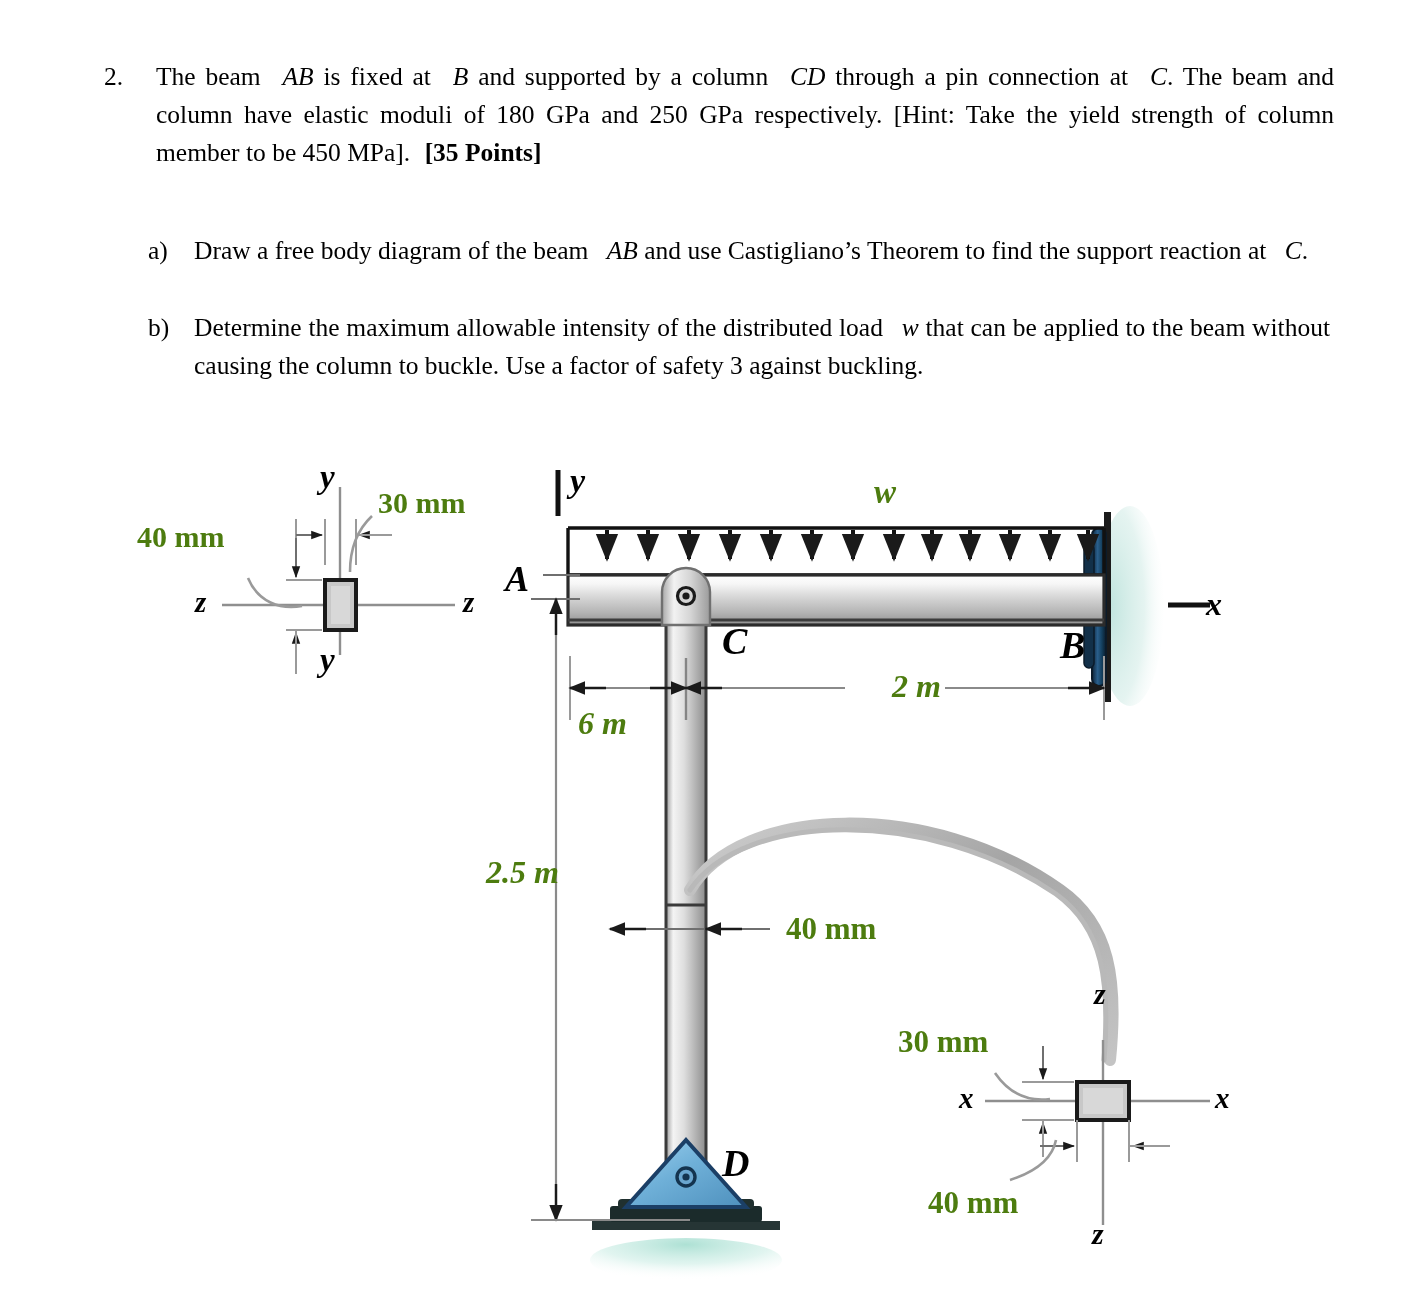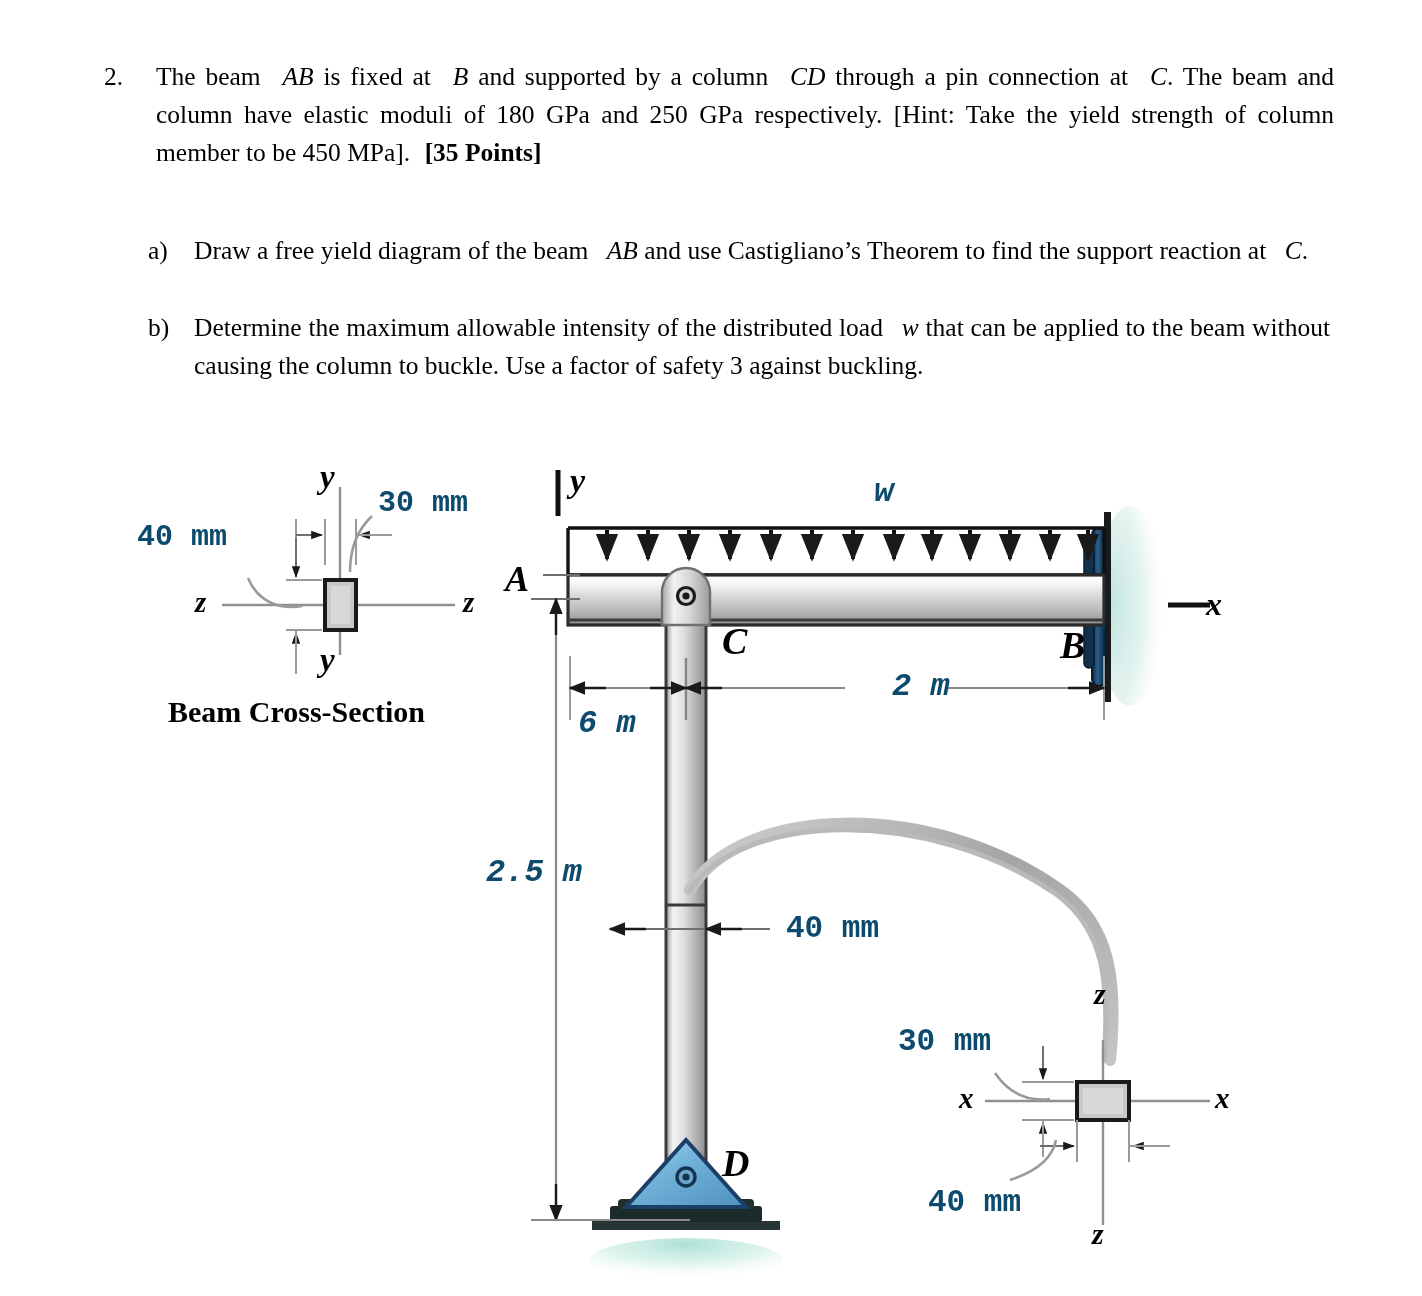--- a/index.html
+++ b/index.html
@@ -68,23 +68,23 @@
   
   #figure {
     position: absolute;
     left: 0;
     top: 420px;
     width: 1422px;
     height: 876px;
   }
   .fig-label {
     position: absolute;
-    font-family: Liberation Mono, monospace;
+    font-family: Liberation Serif, serif;
     font-weight: bold;
-    color: #0c4a6e;
+    color: #4d7c0f;
     white-space: nowrap;
   }
   .fig-label-serif {
     position: absolute;
     font-family: "Liberation Serif", "DejaVu Serif", serif;
     font-weight: bold;
     color: #000;
     white-space: nowrap;
   }
   .axis-it {
@@ -108,21 +108,21 @@
 
 <div id="problem-text">
 
   <div class="q-row" id="q-main">
     <div class="q-num">2.</div>
     <div class="q-body" id="stmt-body"><span>The beam </span><em class="it">AB</em><span> is fixed at </span><em class="it">B</em><span> and supported by a column </span><em class="it">CD</em><span> through a pin connection at </span><em class="it">C</em><span>. The beam and column have elastic moduli of 180 GPa and 250 GPa respectively. [Hint: Take the yield strength of column member to be 450 MPa]. </span><b class="bd">[35 Points]</b></div>
   </div>
 
   <div class="q-row" id="q-a">
     <div class="sub-label">a)</div>
-    <div class="q-body" id="part-a-body"><span>Draw a free yield diagram of the beam </span><em class="it">AB</em><span> and use Castigliano’s Theorem to find the support reaction at </span><em class="it">C</em><span>.</span></div>
+    <div class="q-body" id="part-a-body"><span>Draw a free body diagram of the beam </span><em class="it">AB</em><span> and use Castigliano’s Theorem to find the support reaction at </span><em class="it">C</em><span>.</span></div>
   </div>
 
   <div class="q-row" id="q-b">
     <div class="sub-label">b)</div>
     <div class="q-body" id="part-b-body"><span>Determine the maximum allowable intensity of the distributed load </span><em class="it">w</em><span> that can be applied to the beam without causing the column to buckle. Use a factor of safety 3 against buckling.</span></div>
   </div>
 
 </div>
 
 <div id="figure">
@@ -328,21 +328,20 @@
   <div class="fig-label" style="left:378px; top:66px; font-size:30px;">30 mm</div>
 
   <div class="axis-it" style="left:320px; top:39px; font-size:33px;">y</div>
 
   <div class="axis-it" style="left:320px; top:222px; font-size:33px;">y</div>
 
   <div class="axis-it" style="left:195px; top:166px; font-size:29px;">z</div>
 
   <div class="axis-it" style="left:463px; top:166px; font-size:29px;">z</div>
 
-  <div class="fig-label-serif" style="left:168px; top:275px; font-size:30px;">Beam Cross-Section</div>
 
   <div class="axis-it" style="left:570px; top:42px; font-size:34px;">y</div>
 
   <div class="fig-label" style="left:874px; top:54px; font-size:33px; font-style:italic;">w</div>
 
   <div class="axis-it" style="left:505px; top:138px; font-size:36px;">A</div>
 
   <div class="axis-it" style="left:722px; top:199px; font-size:38px;">C</div>
 
   <div class="axis-it" style="left:1060px; top:203px; font-size:38px;">B</div>

